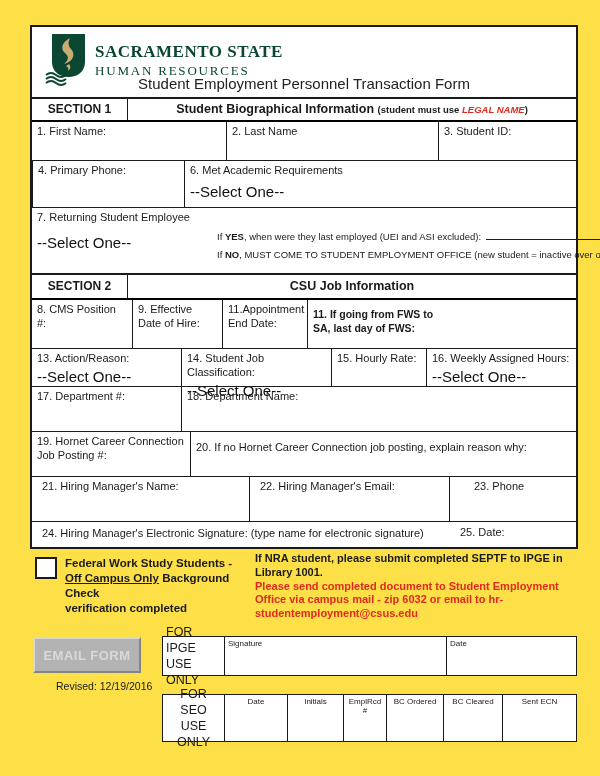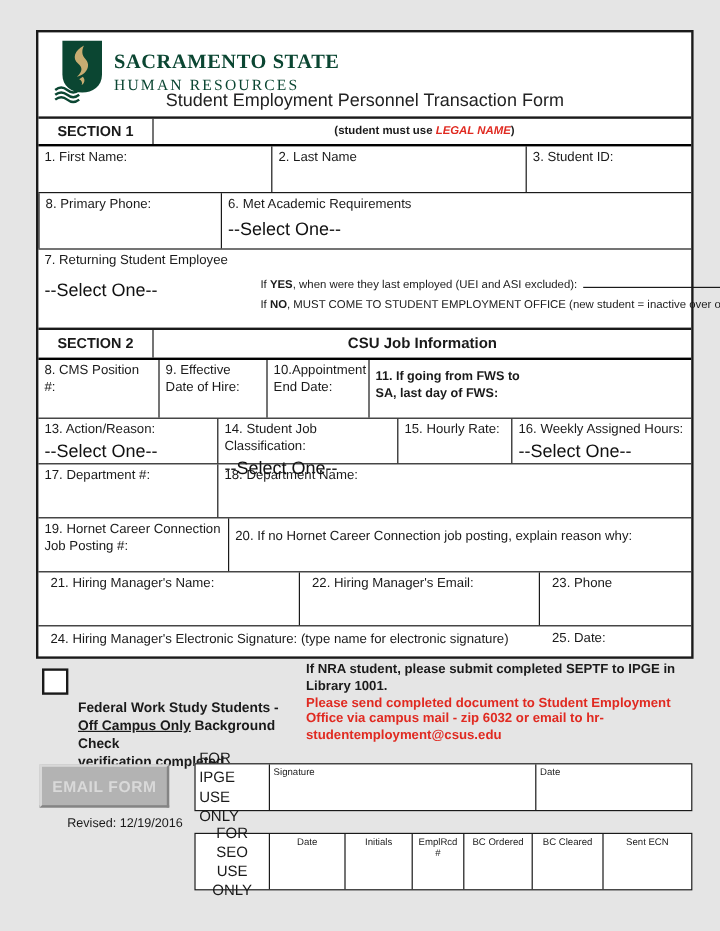--- a/index.html
+++ b/index.html
@@ -1,20 +1,20 @@
 <!DOCTYPE html>
 <html><head>
 <meta charset="utf-8">
 <style>
   * { box-sizing: border-box; margin: 0; padding: 0; }
   html,body { background:#fff; }
   .page {
     position: relative;
     width: 600px; height: 776px;
-    background: #e5e5e5;
+    background: #fde047;
     font-family: "Liberation Sans", sans-serif;
     color: #1a1a1a;
     overflow: hidden;
   }
   .form-box {
     position: absolute; left: 30px; top: 25px;
     width: 548px; height: 524px;
     border: 2px solid #1a1a1a;
     background: #fff;
   }
@@ -38,21 +38,21 @@
   .sectitle b { font-weight: bold; }
   .note-sm { font-size: 9.5px; font-weight: bold; }
   .red-it { color: #E02A21; font-style: italic; }
   .selectval { font-size: 15px; margin-top: 5px; color: #111; cursor: default; }
   .boldlbl { font-weight: bold; font-size: 10.5px; }
   .cond { position: absolute; left: 185px; font-size: 9.5px; white-space: nowrap; }
   .blankline { display: inline-block; width: 118px; border-bottom: 1px solid #1a1a1a; height: 10px; vertical-align: baseline; }
   .lbl25 { position: absolute; left: 428px; top: 4px; }
   
   .fws-box { position: absolute; left: 35px; top: 557px; width: 22px; height: 22px; border: 2px solid #1a1a1a; background:#fff; cursor: pointer; }
-  .fws-text { position: absolute; left: 65px; top: 583px; width: 195px; font-size: 11.5px; font-weight: bold; line-height: 1.3; }
+  .fws-text { position: absolute; left: 65px; top: 556px; width: 195px; font-size: 11.5px; font-weight: bold; line-height: 1.3; }
   .fws-text .u { text-decoration: underline; }
   .nra { position: absolute; left: 255px; top: 552px; width: 326px; font-size: 11px; font-weight: bold; line-height: 1.25; }
   .nra .redtxt { color: #E02A21; }
   .email-btn { position: absolute; left: 33px; top: 637px; width: 108px; height: 36px;
                background: #b3b3b3; border: 2px outset #d8d8d8; color: #d9d9d9;
                font-weight: bold; font-size: 13px; letter-spacing: 0.5px;
                display: flex; align-items: center; justify-content: center; cursor: pointer;
                font-family: "Liberation Sans", sans-serif; }
   .revised { position: absolute; left: 56px; top: 680px; font-size: 10.5px; }
   
@@ -85,33 +85,33 @@
           <div class="brand-name">SACRAMENTO STATE</div>
           <div class="brand-dept">HUMAN RESOURCES</div>
         </div>
       </div>
       <div class="form-title">Student Employment Personnel Transaction Form</div>
     </div>
 
     <div class="frow thick" style="height:25px">
       <div class="c seclabel first">SECTION 1</div>
       <div class="c sectitle">
-        &nbsp;
+        <b>Student Biographical Information</b>&nbsp;
         <span class="note-sm"><span>(student must use </span><span class="red-it">LEGAL NAME</span><span>)</span></span>
       </div>
     </div>
 
     <div class="frow nt" style="height:38px">
       <div class="c first" style="width:194px"><span>1. First Name:</span></div>
       <div class="c" style="width:212px"><span>2. Last Name</span></div>
       <div class="c" style="flex:1"><span>3. Student ID:</span></div>
     </div>
 
     <div class="frow" style="height:47px">
-      <div class="c" style="width:152px"><span>8. Primary Phone:</span></div>
+      <div class="c" style="width:152px"><span>4. Primary Phone:</span></div>
       <div class="c" style="flex:1">
         <span>6. Met Academic Requirements</span>
         <div class="selectval">--Select One--</div>
       </div>
     </div>
 
     <div class="frow" style="height:66px">
       <div class="c first" style="flex:1">
         <span>7. Returning Student Employee</span>
         <div class="selectval" style="margin-top:9px">--Select One--</div>
@@ -123,21 +123,21 @@
     <div class="frow thick" style="height:27px">
       <div class="c seclabel first">SECTION 2</div>
       <div class="c sectitle">
           <b>CSU Job Information</b>
         </div>
     </div>
 
     <div class="frow nt" style="height:48px">
       <div class="c first" style="width:100px"><span>8. CMS Position #:</span></div>
       <div class="c" style="width:90px"><span>9. Effective Date of Hire:</span></div>
-      <div class="c" style="width:85px"><span>10.Appointment End Date:</span></div>
+      <div class="c" style="width:85px"><span>11.Appointment End Date:</span></div>
       <div class="c" style="width:134px;padding-top:8px"><span class="boldlbl">11. If going from FWS to SA, last day of FWS:</span></div>
     </div>
 
     <div class="frow" style="height:38px">
       <div class="c first" style="width:149px">
         <span>13. Action/Reason:</span>
         <div class="selectval" style="margin-top:2px">--Select One--</div>
       </div>
       <div class="c" style="width:150px">
         <span>14. Student Job Classification:</span>
@@ -156,21 +156,21 @@
     </div>
 
     <div class="frow" style="height:45px">
       <div class="c first" style="width:158px"><span>19. Hornet Career Connection Job Posting #:</span></div>
       <div class="c" style="flex:1;padding-top:9px"><span>20. If no Hornet Career Connection job posting, explain reason why:</span></div>
     </div>
 
     <div class="frow" style="height:45px">
       <div class="c first" style="width:217px;padding-left:10px"><span>21. Hiring Manager's Name:</span></div>
       <div class="c" style="width:200px;padding-left:10px"><span>22. Hiring Manager's Email:</span></div>
-      <div class="c" style="flex:1;padding-left:10px"><span>23. Phone</span></div>
+      <div class="c" style="flex:1;padding-left:24px"><span>23. Phone</span></div>
     </div>
 
     <div class="frow" style="height:42px;flex:1">
       <div class="c first" style="flex:1;padding-left:10px;padding-top:5px">
         <span>24. Hiring Manager's Electronic Signature:  (type name for electronic signature)</span>
         <span class="lbl25">25. Date:</span>
       </div>
     </div>
 
   </div>

